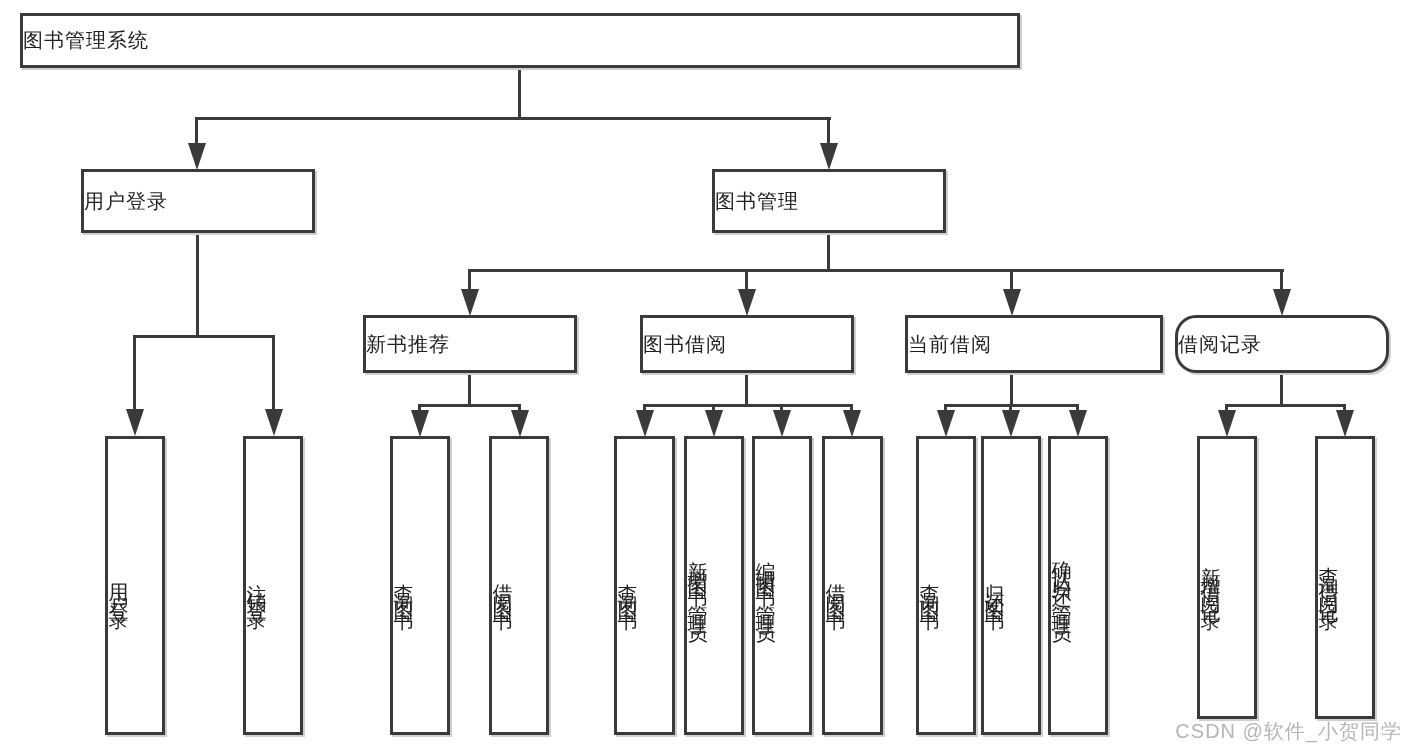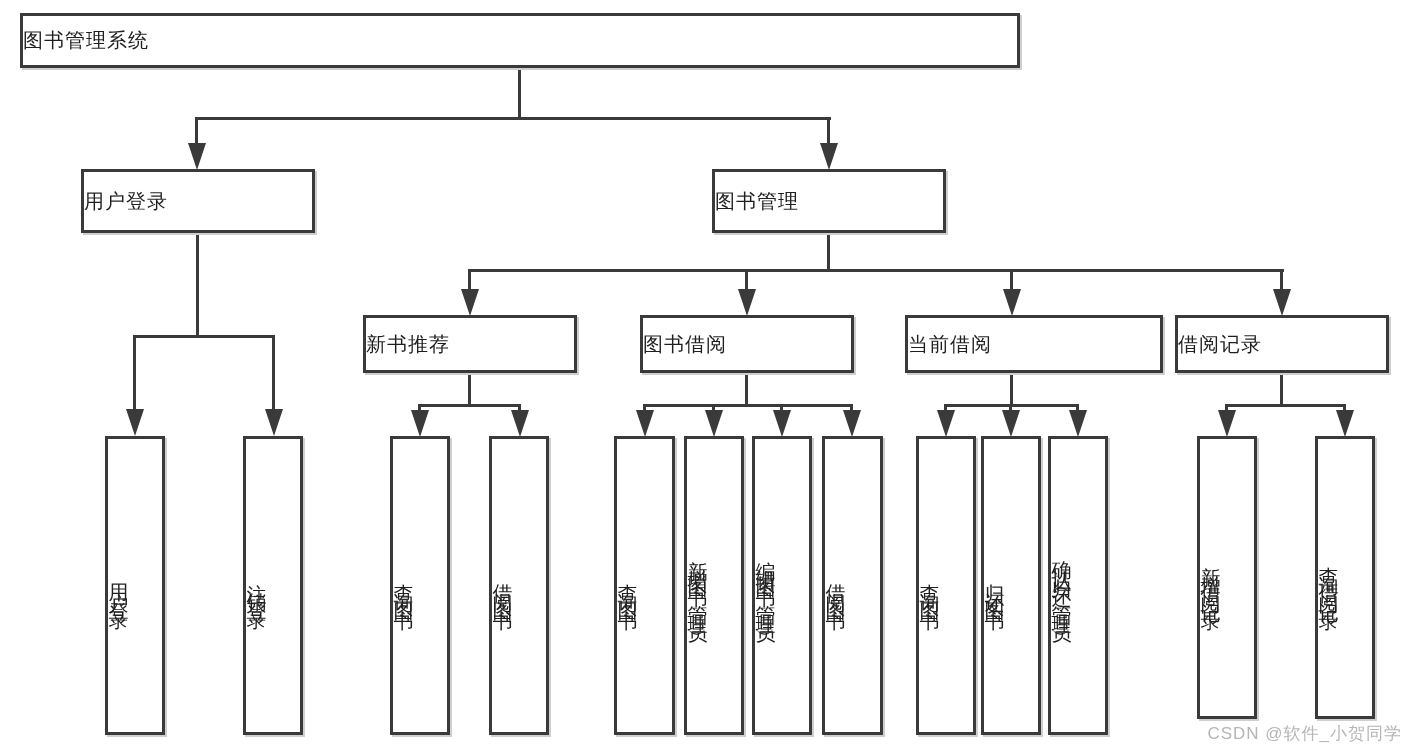--- a/index.html
+++ b/index.html
@@ -51,21 +51,21 @@
     height: 0;
     border-left: 9px solid transparent;
     border-right: 9px solid transparent;
     border-top: 27px solid var(--line);
     z-index: 1;
   }
   .watermark {
     position: absolute;
     right: 3px;
     bottom: 2px;
-    font-size: 17px;
+    font-size: 20px;
     color: var(--wm);
     letter-spacing: 1px;
     z-index: 5;
     white-space: nowrap;
   }
 </style>
 </head>
 <body>
 
 <div class="canvas" style="--line: #3a3a3a; --text: #1f1f1f; --wm: #b5b5b5; --bg: #ffffff;">
@@ -108,21 +108,21 @@
 
   <div class="box" style="left:640px; top:315px; width:214px; height:58px;">
     <span class="hlabel">图书借阅</span>
   </div>
   <div class="box" style="left:363px; top:315px; width:214px; height:58px;">
     <span class="hlabel">新书推荐</span>
   </div>
   <div class="box" style="left:905px; top:315px; width:258px; height:58px;">
     <span class="hlabel">当前借阅</span>
   </div>
-  <div class="box" style="left:1175px; top:315px; width:214px; height:58px;">
+  <div class="box" style="left:1175px; top:315px; width:214px; height:58px;border-radius:21px;">
     <span class="hlabel">借阅记录</span>
   </div>
 
   <div class="line" style="left:468px; top:373px; width:3px; height:33px;"></div>
   <div class="line" style="left:418px; top:404px; width:103px; height:3px;"></div>
   <div class="line" style="left:418px; top:404px; width:3px; height:8px;"></div>
   <div class="arrow" style="left:411px; top:410px;"></div>
   <div class="line" style="left:518px; top:404px; width:3px; height:8px;"></div>
   <div class="arrow" style="left:511px; top:410px;"></div>
 

